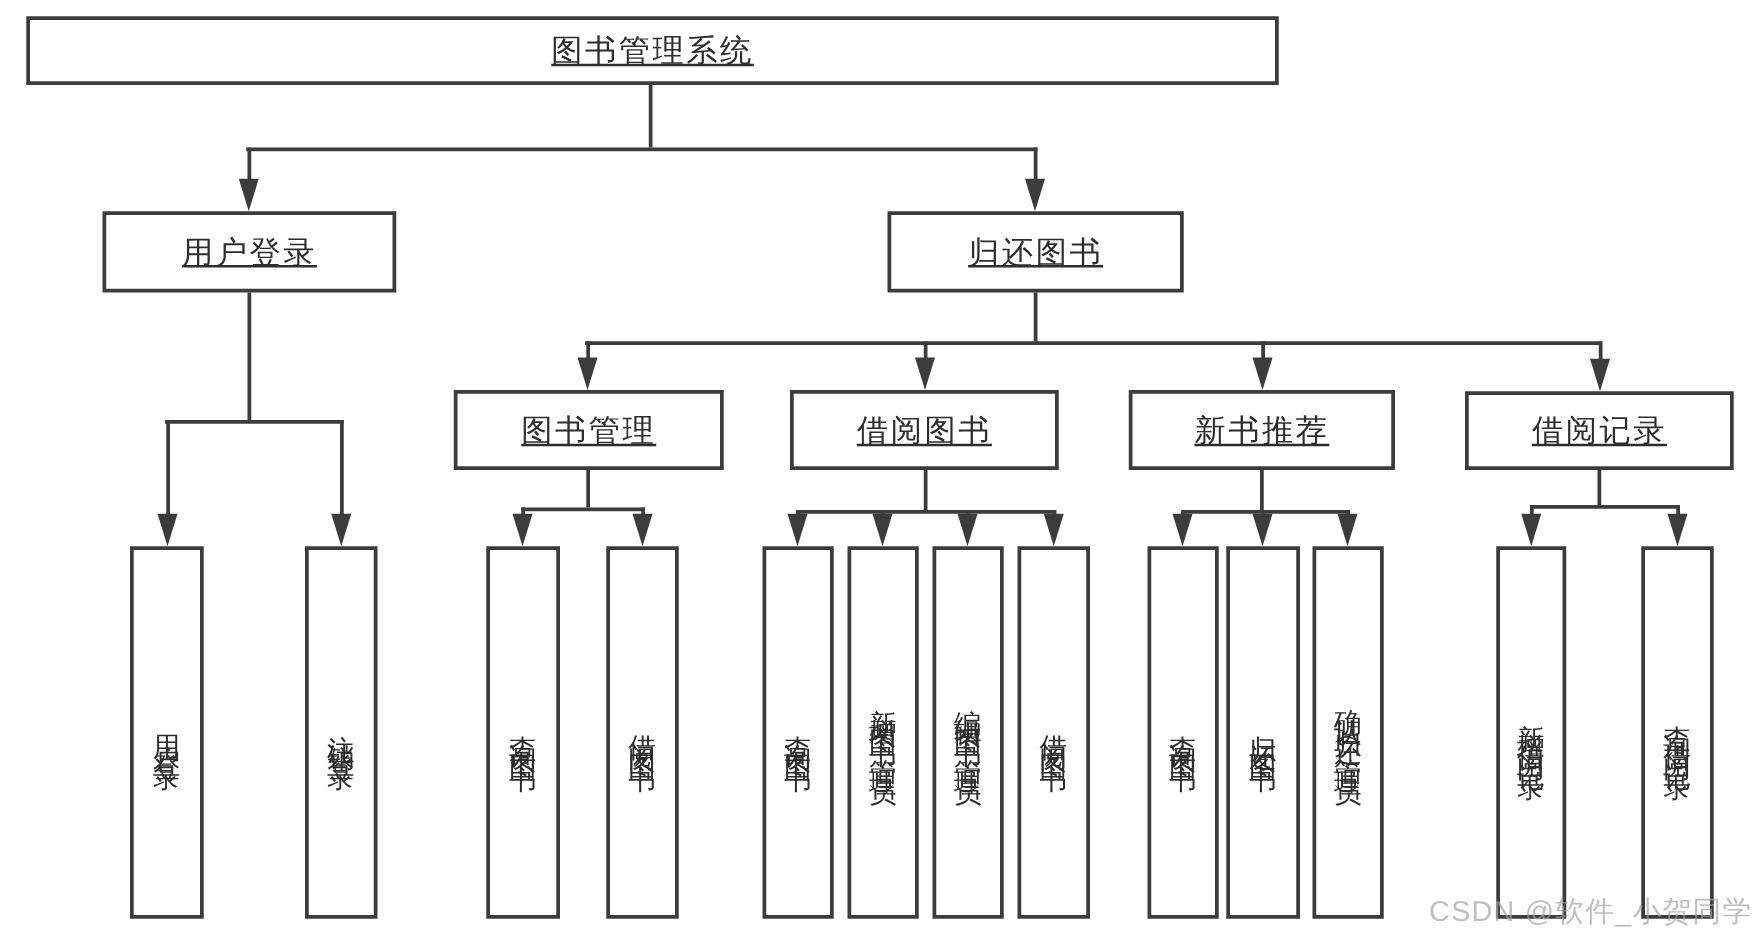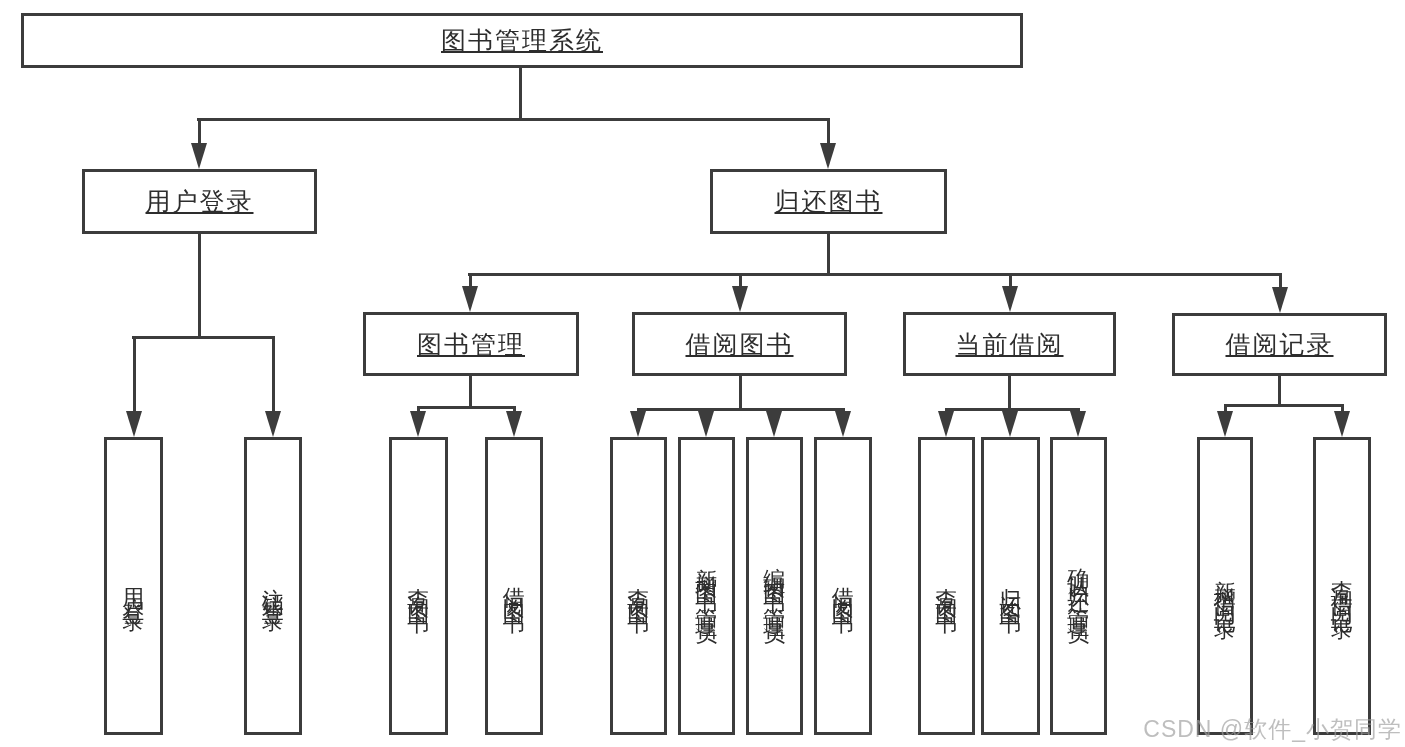--- a/index.html
+++ b/index.html
@@ -122,21 +122,21 @@
   <div class="arrow" style="left:1002px; top:273px; height:39px"></div>
   <div class="arrow" style="left:1272px; top:273px; height:40px"></div>
 
   <div class="box h" style="left:363px; top:312px; width:216px; height:64px">
     <span class="label">图书管理</span>
   </div>
   <div class="box h" style="left:632px; top:312px; width:215px; height:64px">
     <span class="label">借阅图书</span>
   </div>
   <div class="box h" style="left:903px; top:312px; width:213px; height:64px">
-    <span class="label">当前借阅</span>
+    <span class="label">新书推荐</span>
   </div>
   <div class="box h" style="left:1172px; top:313px; width:215px; height:63px">
     <span class="label">借阅记录</span>
   </div>
 
   <div class="vline" style="left:469px; top:376px; height:30px"></div>
   <div class="hline" style="left:417px; top:406px; width:99px"></div>
   <div class="arrow" style="left:410px; top:406px; height:31px"></div>
   <div class="arrow" style="left:506px; top:406px; height:31px"></div>
 

